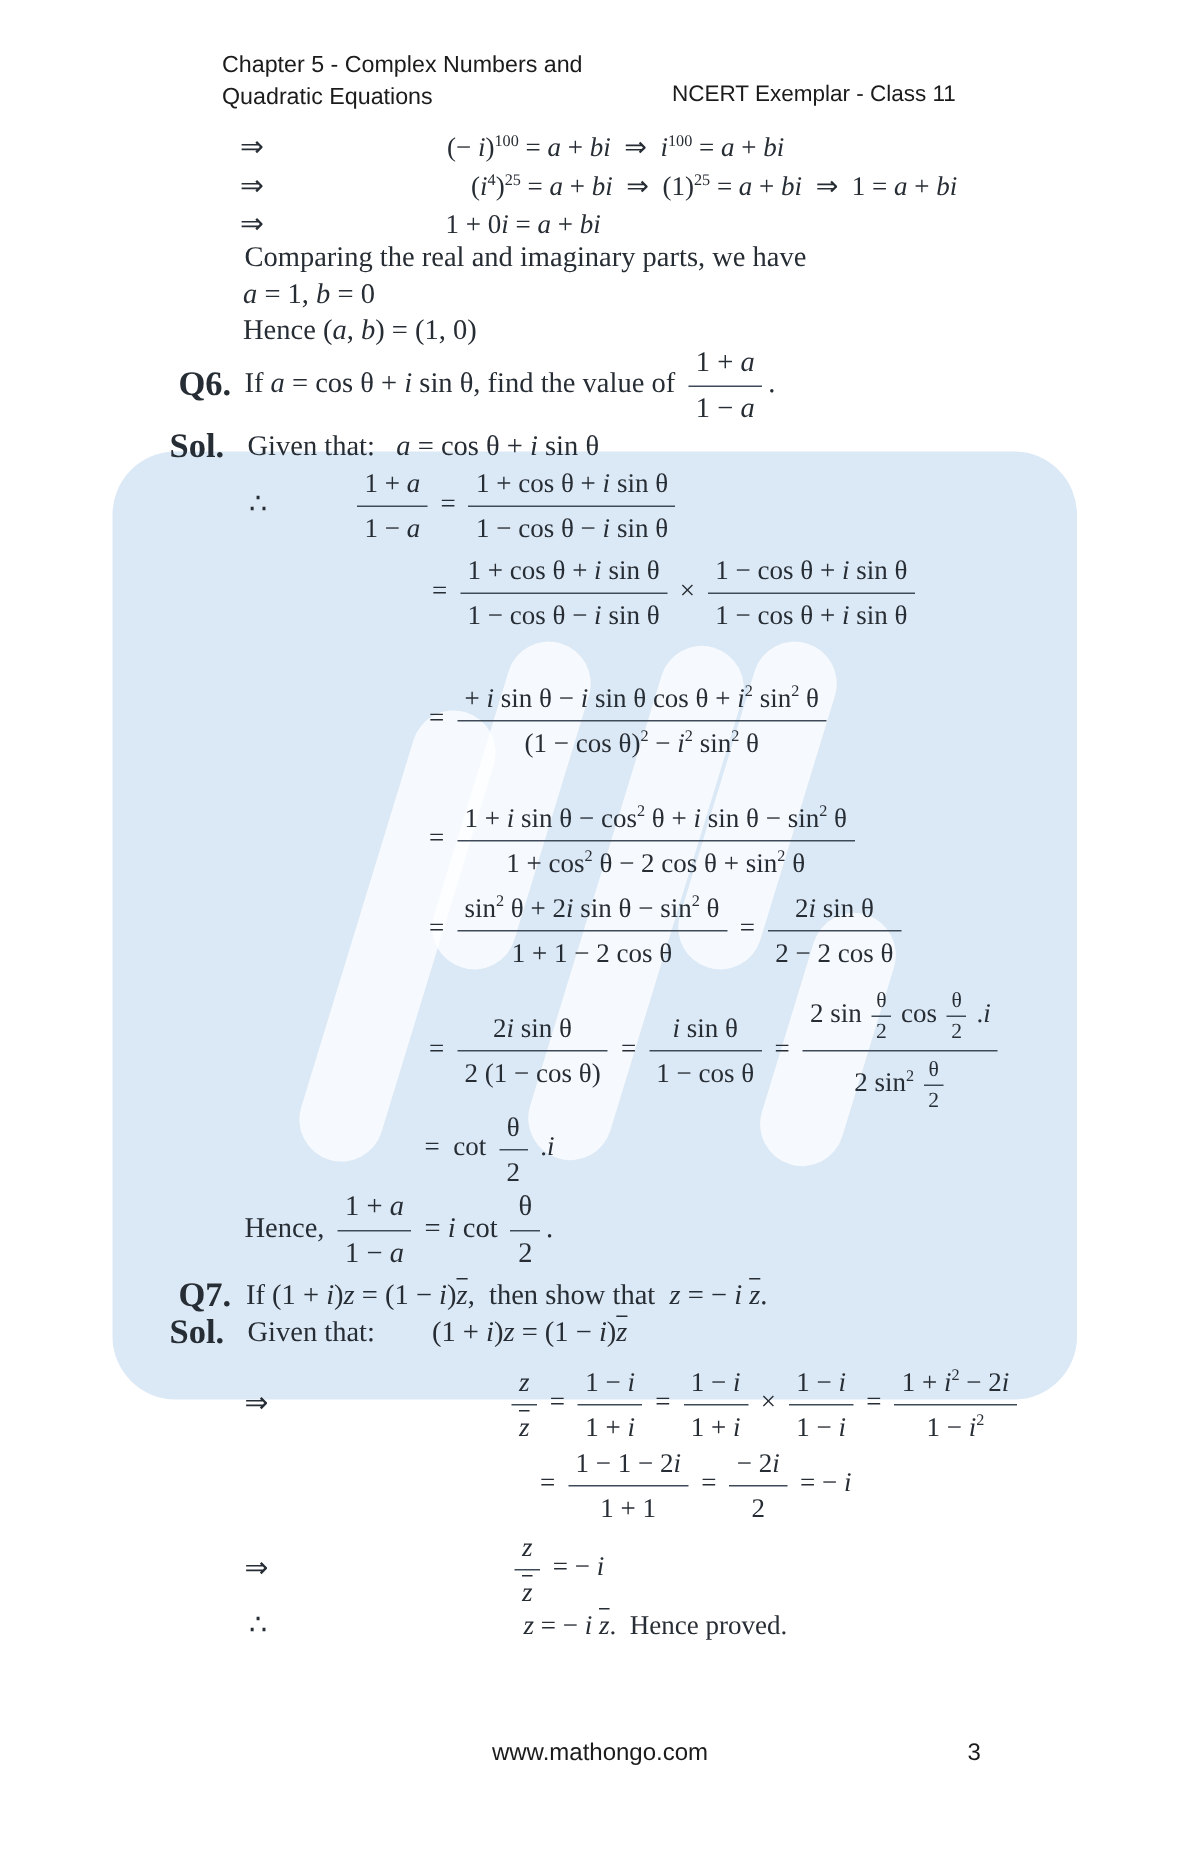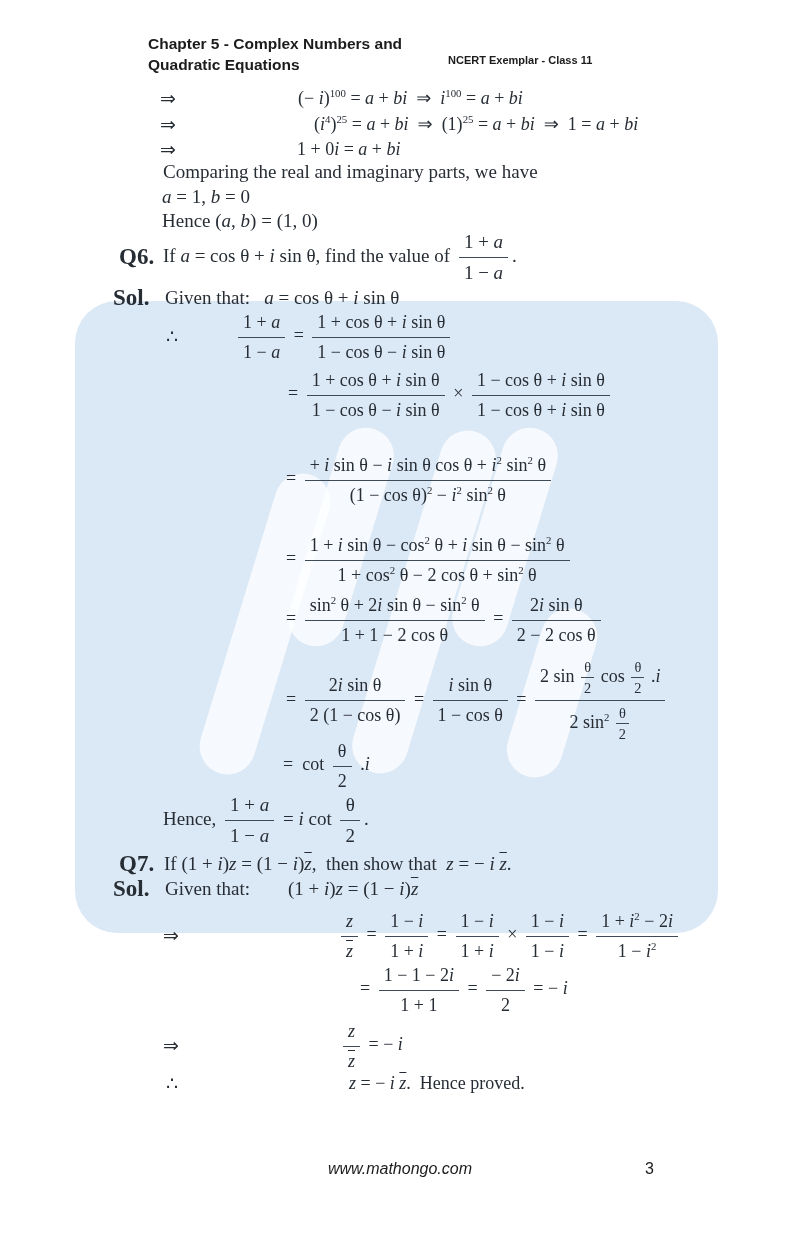--- a/index.html
+++ b/index.html
@@ -4,25 +4,25 @@
 <style>
   html,body{margin:0;padding:0;background:#ffffff;}
   .page{position:relative;width:800px;height:1236px;background:#ffffff;overflow:hidden;
         font-family:"Liberation Serif",serif;color:#272d34;}
   
   .hl{position:absolute;left:75px;top:301px;width:643px;height:632px;background:#dbe8f5;border-radius:42px;}
   .wm{position:absolute;left:0;top:0;width:100%;height:100%;pointer-events:none;}
   .wm-bar{position:absolute;width:56px;background:rgba(255,255,255,0.75);border-radius:30px;transform:rotate(17deg);}
   
   .hdr{position:absolute;left:148px;top:33px;font-family:"Liberation Sans",sans-serif;
-       font-size:15.5px;line-height:21px;color:#1b1b1b;font-weight:bold;}
+       font-size:15.5px;line-height:21px;color:#1b1b1b;}
   .hdr-right{position:absolute;left:448px;top:54px;font-family:"Liberation Sans",sans-serif;
-       font-size:11px;color:#1b1b1b;font-weight:bold;}
+       font-size:15px;color:#1b1b1b;}
   .ftr-url{position:absolute;left:0;top:1160px;width:100%;text-align:center;
-       font-family:"Liberation Sans",sans-serif;font-size:16px;color:#1b1b1b;font-style:italic;}
+       font-family:"Liberation Sans",sans-serif;font-size:16px;color:#1b1b1b;}
   .ftr-num{position:absolute;left:645px;top:1160px;font-family:"Liberation Sans",sans-serif;
        font-size:16px;color:#1b1b1b;}
   
   .row{position:absolute;left:0;width:100%;display:flex;align-items:center;font-size:18px;line-height:1.25;}
   .row.txt{font-size:19px;}
   .lbl{position:absolute;top:50%;transform:translateY(-50%);white-space:pre;}
   .lbl.qlbl{font-weight:bold;font-size:23px;}
   .lbl.sym{font-size:19px;}
   .math{display:inline-block;line-height:1.3;}
   

